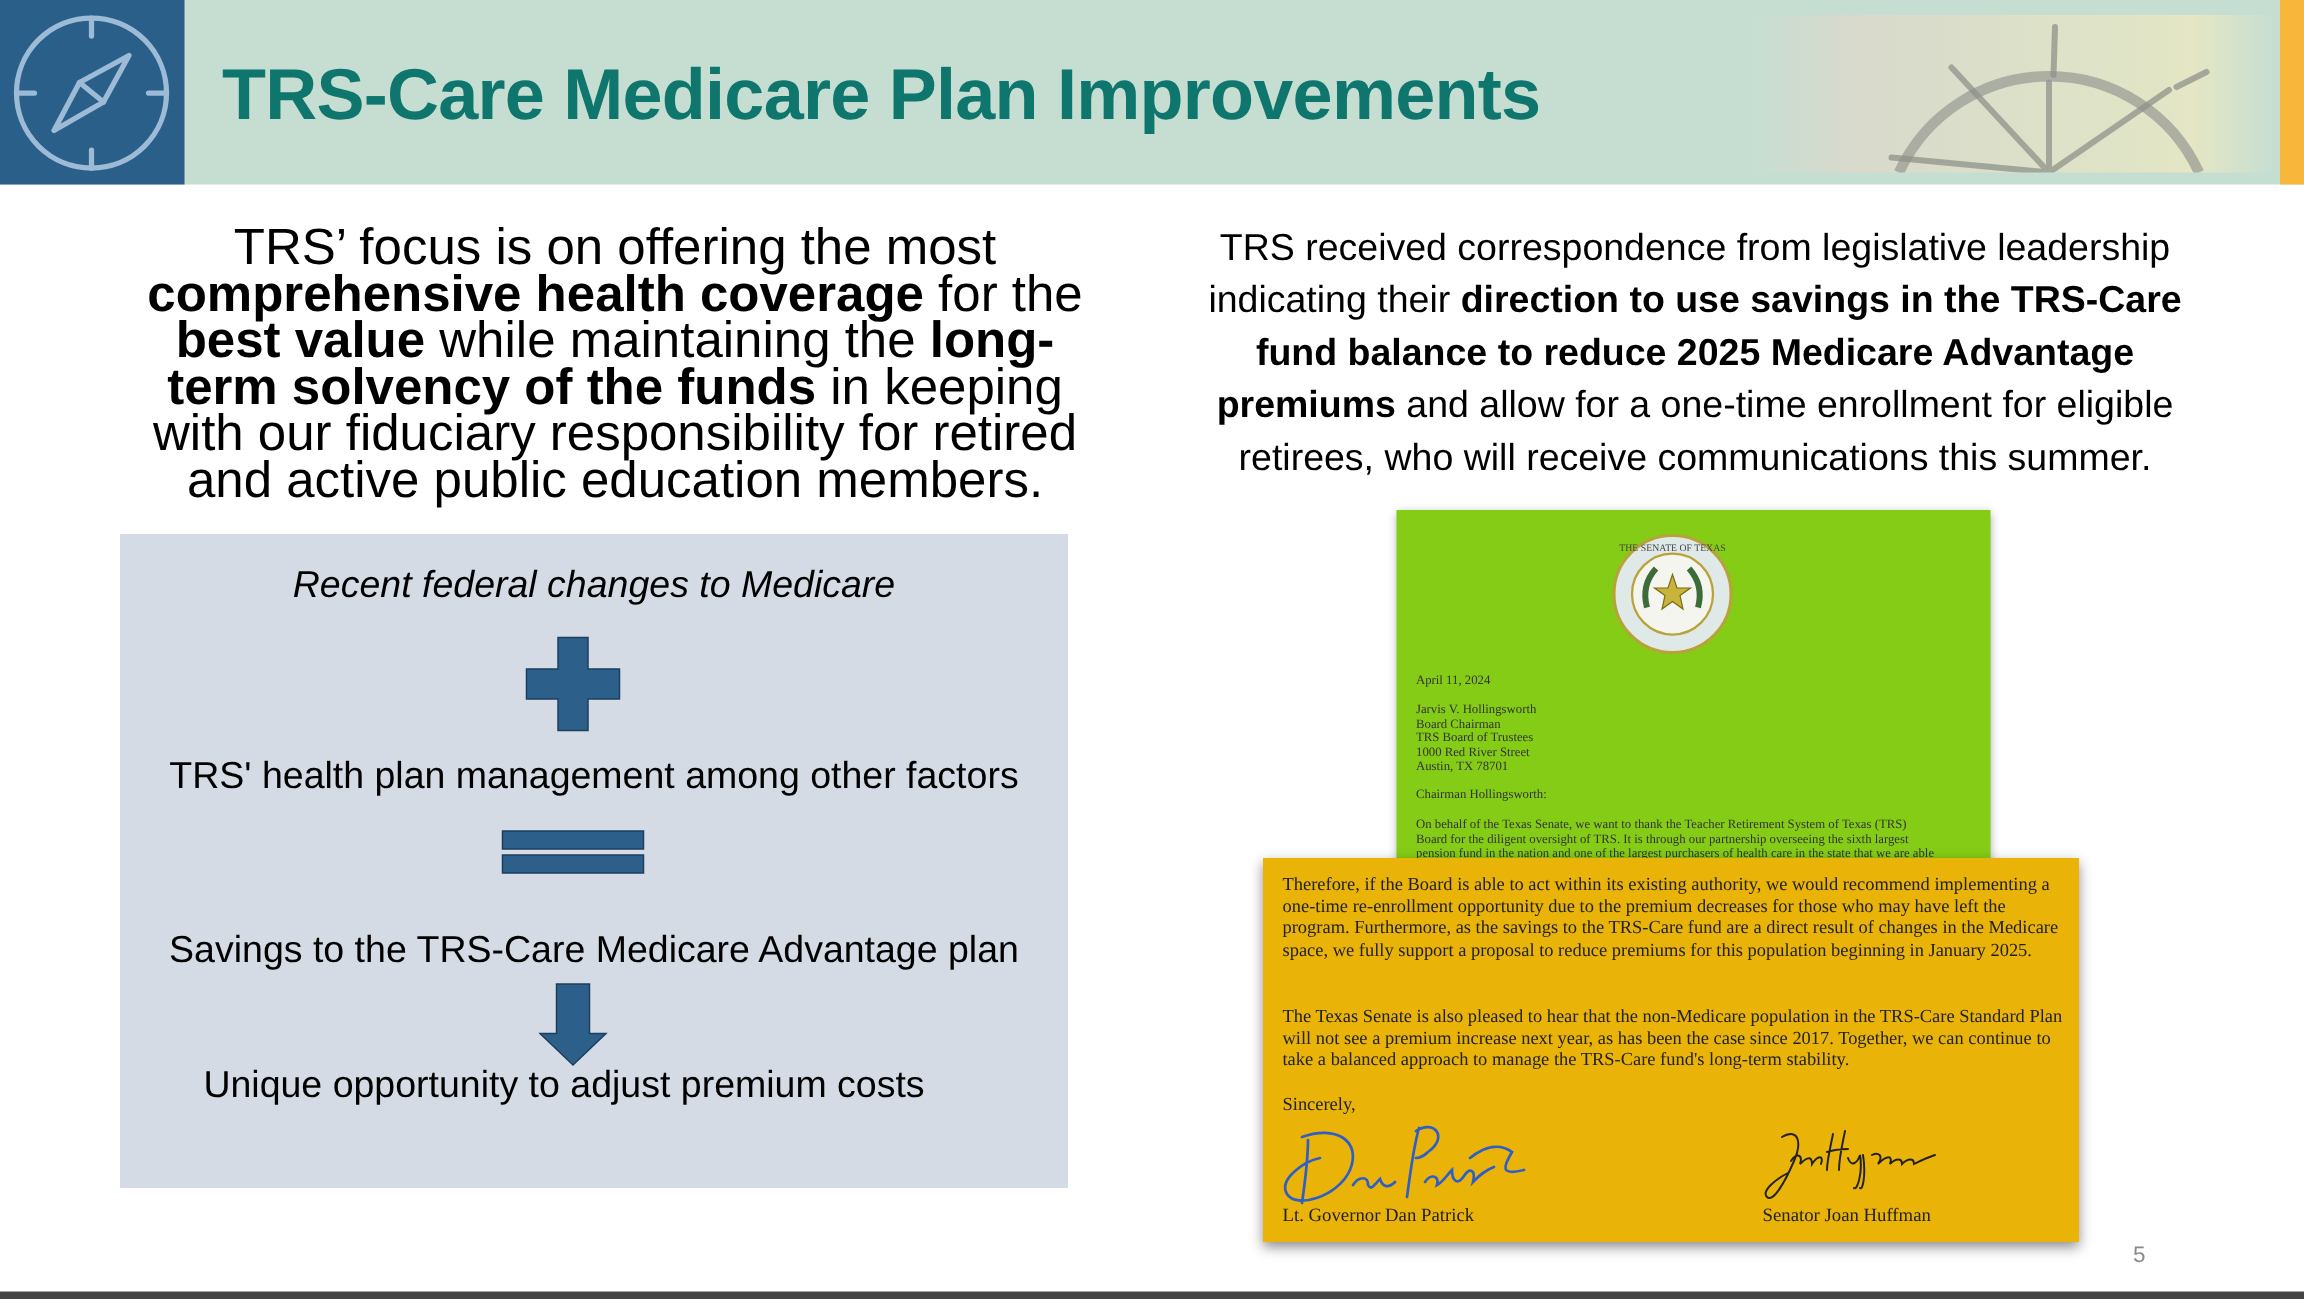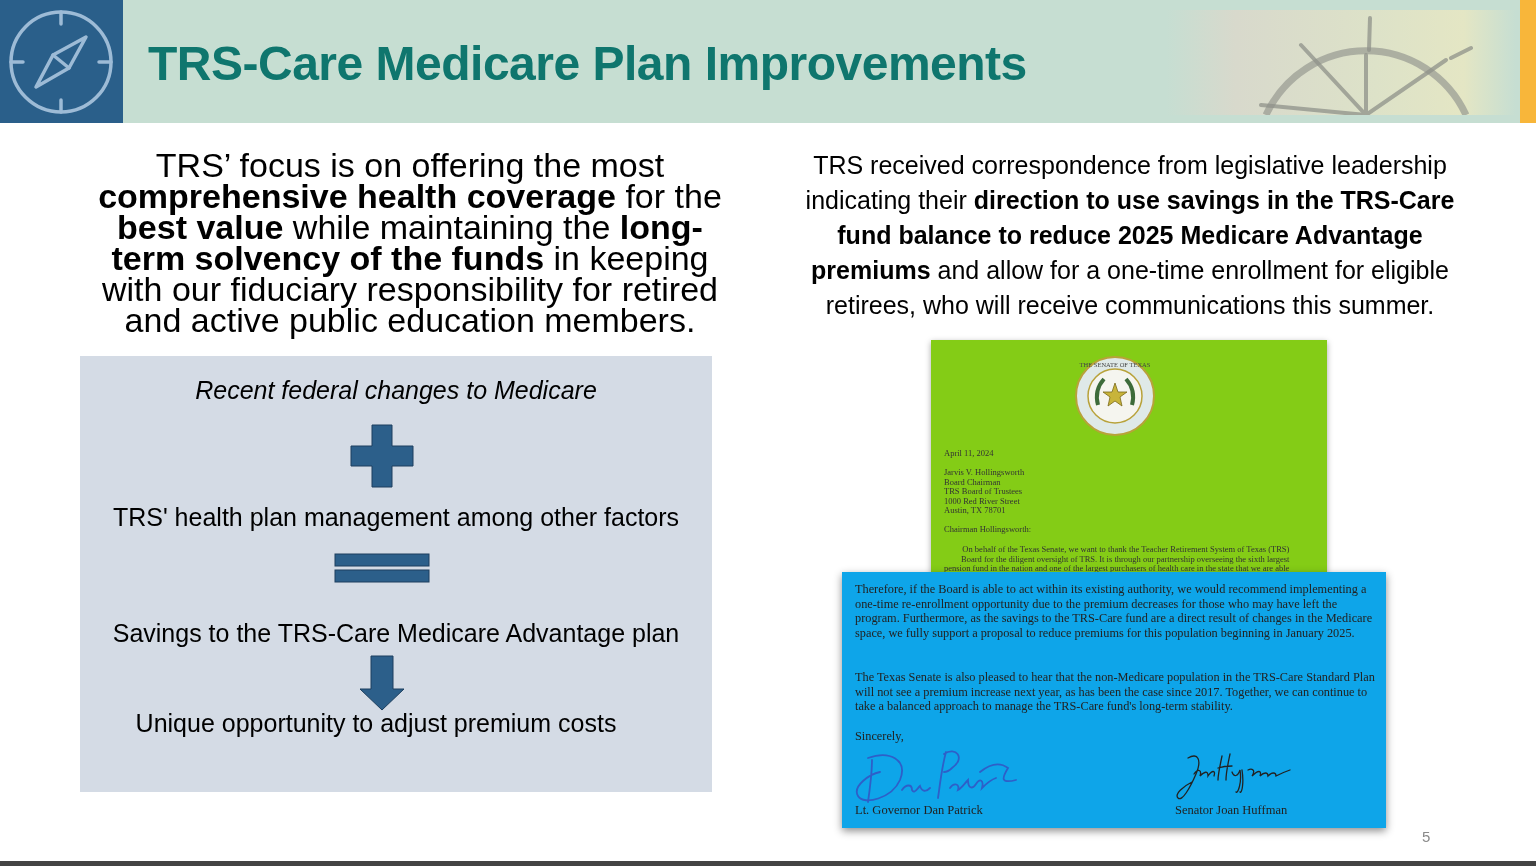--- a/index.html
+++ b/index.html
@@ -20,21 +20,21 @@
   b { font-weight: bold; }
 
   .eq-box { position: absolute; left: 80px; top: 356px; width: 632px; height: 436px; background: #d4dbe5; }
   .eq-line { position: absolute; left: 0; width: 632px; text-align: center; font-size: 25px; line-height: 34px; }
   .plus-icon, .equals-icon, .arrow-icon { position: absolute; }
 
   .letter-top { position: absolute; left: 931px; top: 340px; width: 396px; height: 240px; background: #84cc16;
     box-shadow: 0 2px 6px rgba(0,0,0,0.35); font-family: "Liberation Serif", serif; font-size: 8.5px; color: #333; overflow: hidden; padding-left: 44px; }
   .seal { position: absolute; left: 143px; top: 15px; }
   .letter-top .ltxt { position: absolute; left: 13px; line-height: 9.6px; }
-  .letter-bottom { position: absolute; left: 842px; top: 572px; width: 544px; height: 256px; background: #0ea5e9;
+  .letter-bottom { position: absolute; left: 842px; top: 572px; width: 544px; height: 256px; background: #eab308;
     box-shadow: 0 3px 8px rgba(0,0,0,0.45); font-family: "Liberation Serif", serif; font-size: 12.3px; color: #222; }
   .letter-bottom .para { position: absolute; left: 13px; width: 522px; line-height: 14.7px; }
   .sig { position: absolute; }
   .signer { position: absolute; font-size: 12.5px; }
 
   .page-num { position: absolute; left: 1422px; top: 828px; font-size: 15px; color: #8a8a8a; }
   .bottom-bar { position: absolute; left: 0; top: 861px; width: 1536px; height: 5px; background: #444; }
 </style>
 </head>
 <body>
@@ -108,21 +108,21 @@
   </svg>
   <div class="ltxt" style="top:109px;">April 11, 2024</div>
   <div class="ltxt" style="top:128px;">
     <div>Jarvis V. Hollingsworth</div>
     <div>Board Chairman</div>
     <div>TRS Board of Trustees</div>
     <div>1000 Red River Street</div>
     <div>Austin, TX 78701</div>
   </div>
   <div class="ltxt" style="top:185px;">Chairman Hollingsworth:</div>
-  <div class="ltxt" style="top:205px; white-space:nowrap;text-align:right;">
+  <div class="ltxt" style="top:205px; white-space:nowrap;">
     <div>On behalf of the Texas Senate, we want to thank the Teacher Retirement System of Texas (TRS)</div>
     <div>Board for the diligent oversight of TRS. It is through our partnership overseeing the sixth largest</div>
     <div>pension fund in the nation and one of the largest purchasers of health care in the state that we are able</div>
   </div>
 </div>
 
 <div class="letter-bottom">
   <div class="para" style="top:10px;">Therefore, if the Board is able to act within its existing authority, we would recommend implementing a one-time re-enrollment opportunity due to the premium decreases for those who may have left the program. Furthermore, as the savings to the TRS-Care fund are a direct result of changes in the Medicare space, we fully support a proposal to reduce premiums for this population beginning in January 2025.</div>
   <div class="para" style="top:98px;">The Texas Senate is also pleased to hear that the non-Medicare population in the TRS-Care Standard Plan will not see a premium increase next year, as has been the case since 2017. Together, we can continue to take a balanced approach to manage the TRS-Care fund's long-term stability.</div>
   <div class="para" style="top:157px;">Sincerely,</div>

